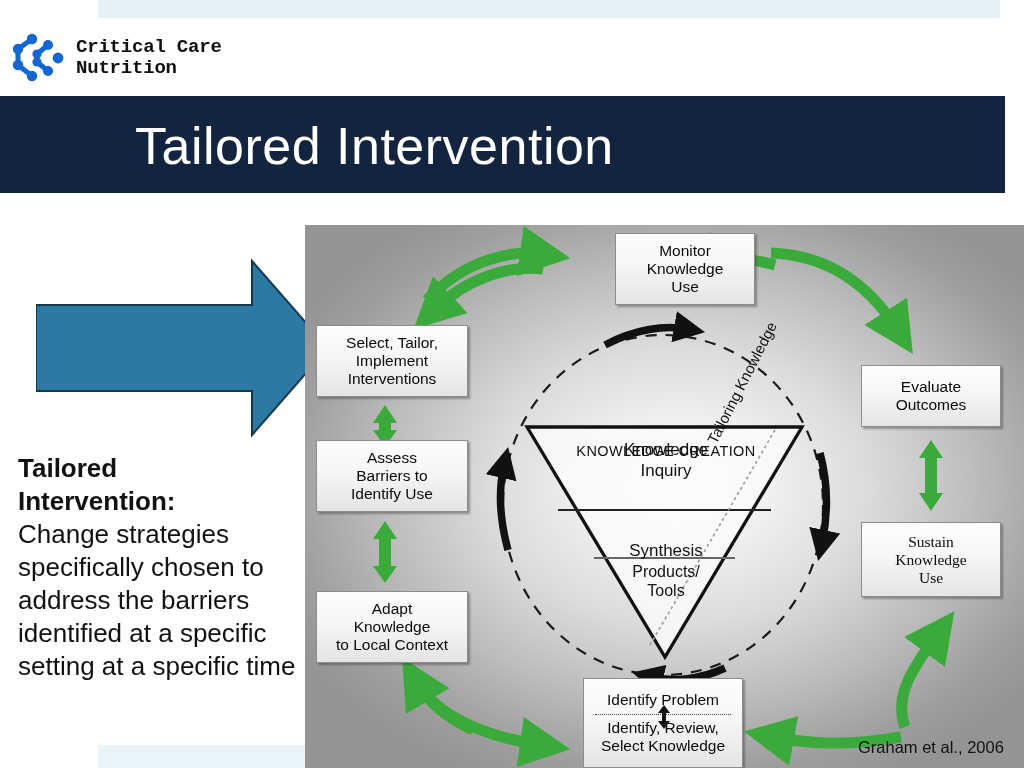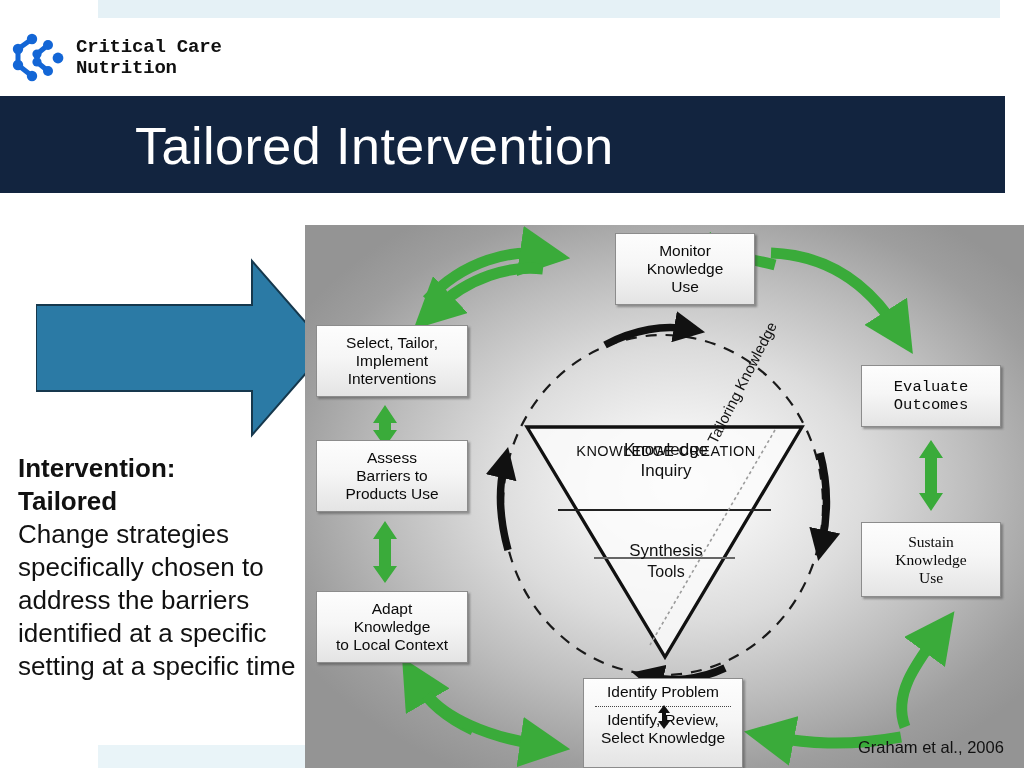--- a/index.html
+++ b/index.html
@@ -101,28 +101,28 @@
     line-height: 18px;
     color: #0a0a0a;
     box-sizing: border-box;
   }
   .nodebox span { display: block; }
 
   .nb-monitor  { left: 262px; top: 8px;   width: 140px; height: 72px; margin-left: 48px; }
   .nb-select   { left: 11px;  top: 100px; width: 152px; height: 72px; }
   .nb-assess   { left: 11px;  top: 215px; width: 152px; height: 72px; }
   .nb-adapt    { left: 11px;  top: 366px; width: 152px; height: 72px; }
-  .nb-evaluate { left: 556px; top: 140px; width: 140px; height: 62px; font-family: Liberation Mono, monospace; }
+  .nb-evaluate { left: 556px; top: 140px; width: 140px; height: 62px; }
   .nb-sustain  { left: 556px; top: 297px; width: 140px; height: 75px; font-family: Liberation Serif, serif; }
 
   
   .nb-identify {
     left: 278px; top: 453px; width: 160px; height: 90px;
     flex-direction: column; justify-content: flex-start;
-    padding-top: 4px;
+    padding-top: 12px;
   }
   .nb-identify .part-a { font-size: 15.5px; }
   .nb-identify .divider {
     width: 86%; height: 0; margin: 5px 0 4px 0;
     border-top: 1px dotted #444;
   }
   .nb-identify .part-b { font-size: 15.5px; line-height: 18px; }
 
   
   .kc-title {
@@ -190,22 +190,22 @@
   </div>
 
   <div class="title-bar"></div>
   <div class="title-text">Tailored Intervention</div>
 
   <svg class="blue-arrow" viewBox="0 0 294 180">
     <polygon points="0,47 216,47 216,3 292,90 216,177 216,133 0,133" fill="#2b7aa5" stroke="#16384d" stroke-width="2"></polygon>
   </svg>
 
   <div class="body-copy">
+    <span class="lead">Tailored</span>
     <span class="lead">Intervention:</span>
-    <span class="lead">Tailored</span>
     <span>Change strategies specifically chosen to address the barriers identified at a specific setting at a specific time</span>
   </div>
 
   <div class="diagram">
 
     <svg width="719" height="543" viewBox="0 0 719 543" style="position:absolute;left:0;top:0;">
       <defs>
         <marker id="gtip" viewBox="0 0 12 12" refX="5" refY="6" markerWidth="4.6" markerHeight="4.6" orient="auto">
           <path d="M0,0 L12,6 L0,12 z" fill="#3aab3a"></path>
         </marker>
@@ -289,21 +289,21 @@
         <span>Select, Tailor,</span>
         <span>Implement</span>
         <span>Interventions</span>
       </div>
     </div>
 
     <div class="nodebox nb-assess">
       <div>
         <span>Assess</span>
         <span>Barriers to</span>
-        <span>Products Use</span>
+        <span>Identify Use</span>
       </div>
     </div>
 
     <div class="nodebox nb-adapt">
       <div>
         <span>Adapt</span>
         <span>Knowledge</span>
         <span>to Local Context</span>
       </div>
     </div>
@@ -336,20 +336,21 @@
     <div class="kc-title">KNOWLEDGE CREATION</div>
 
     <div class="tri-label tl-inquiry">
       <div>Knowledge</div>
       <div>Inquiry</div>
     </div>
 
     <div class="tri-label tl-synth">Synthesis</div>
 
     <div class="tri-label tl-products">
+      <div>Products/</div>
       <div>Tools</div>
     </div>
 
     <div class="tri-label tl-tailoring">Tailoring Knowledge</div>
 
     <div class="citation">Graham et al., 2006</div>
   </div>
 
 </div>
 

